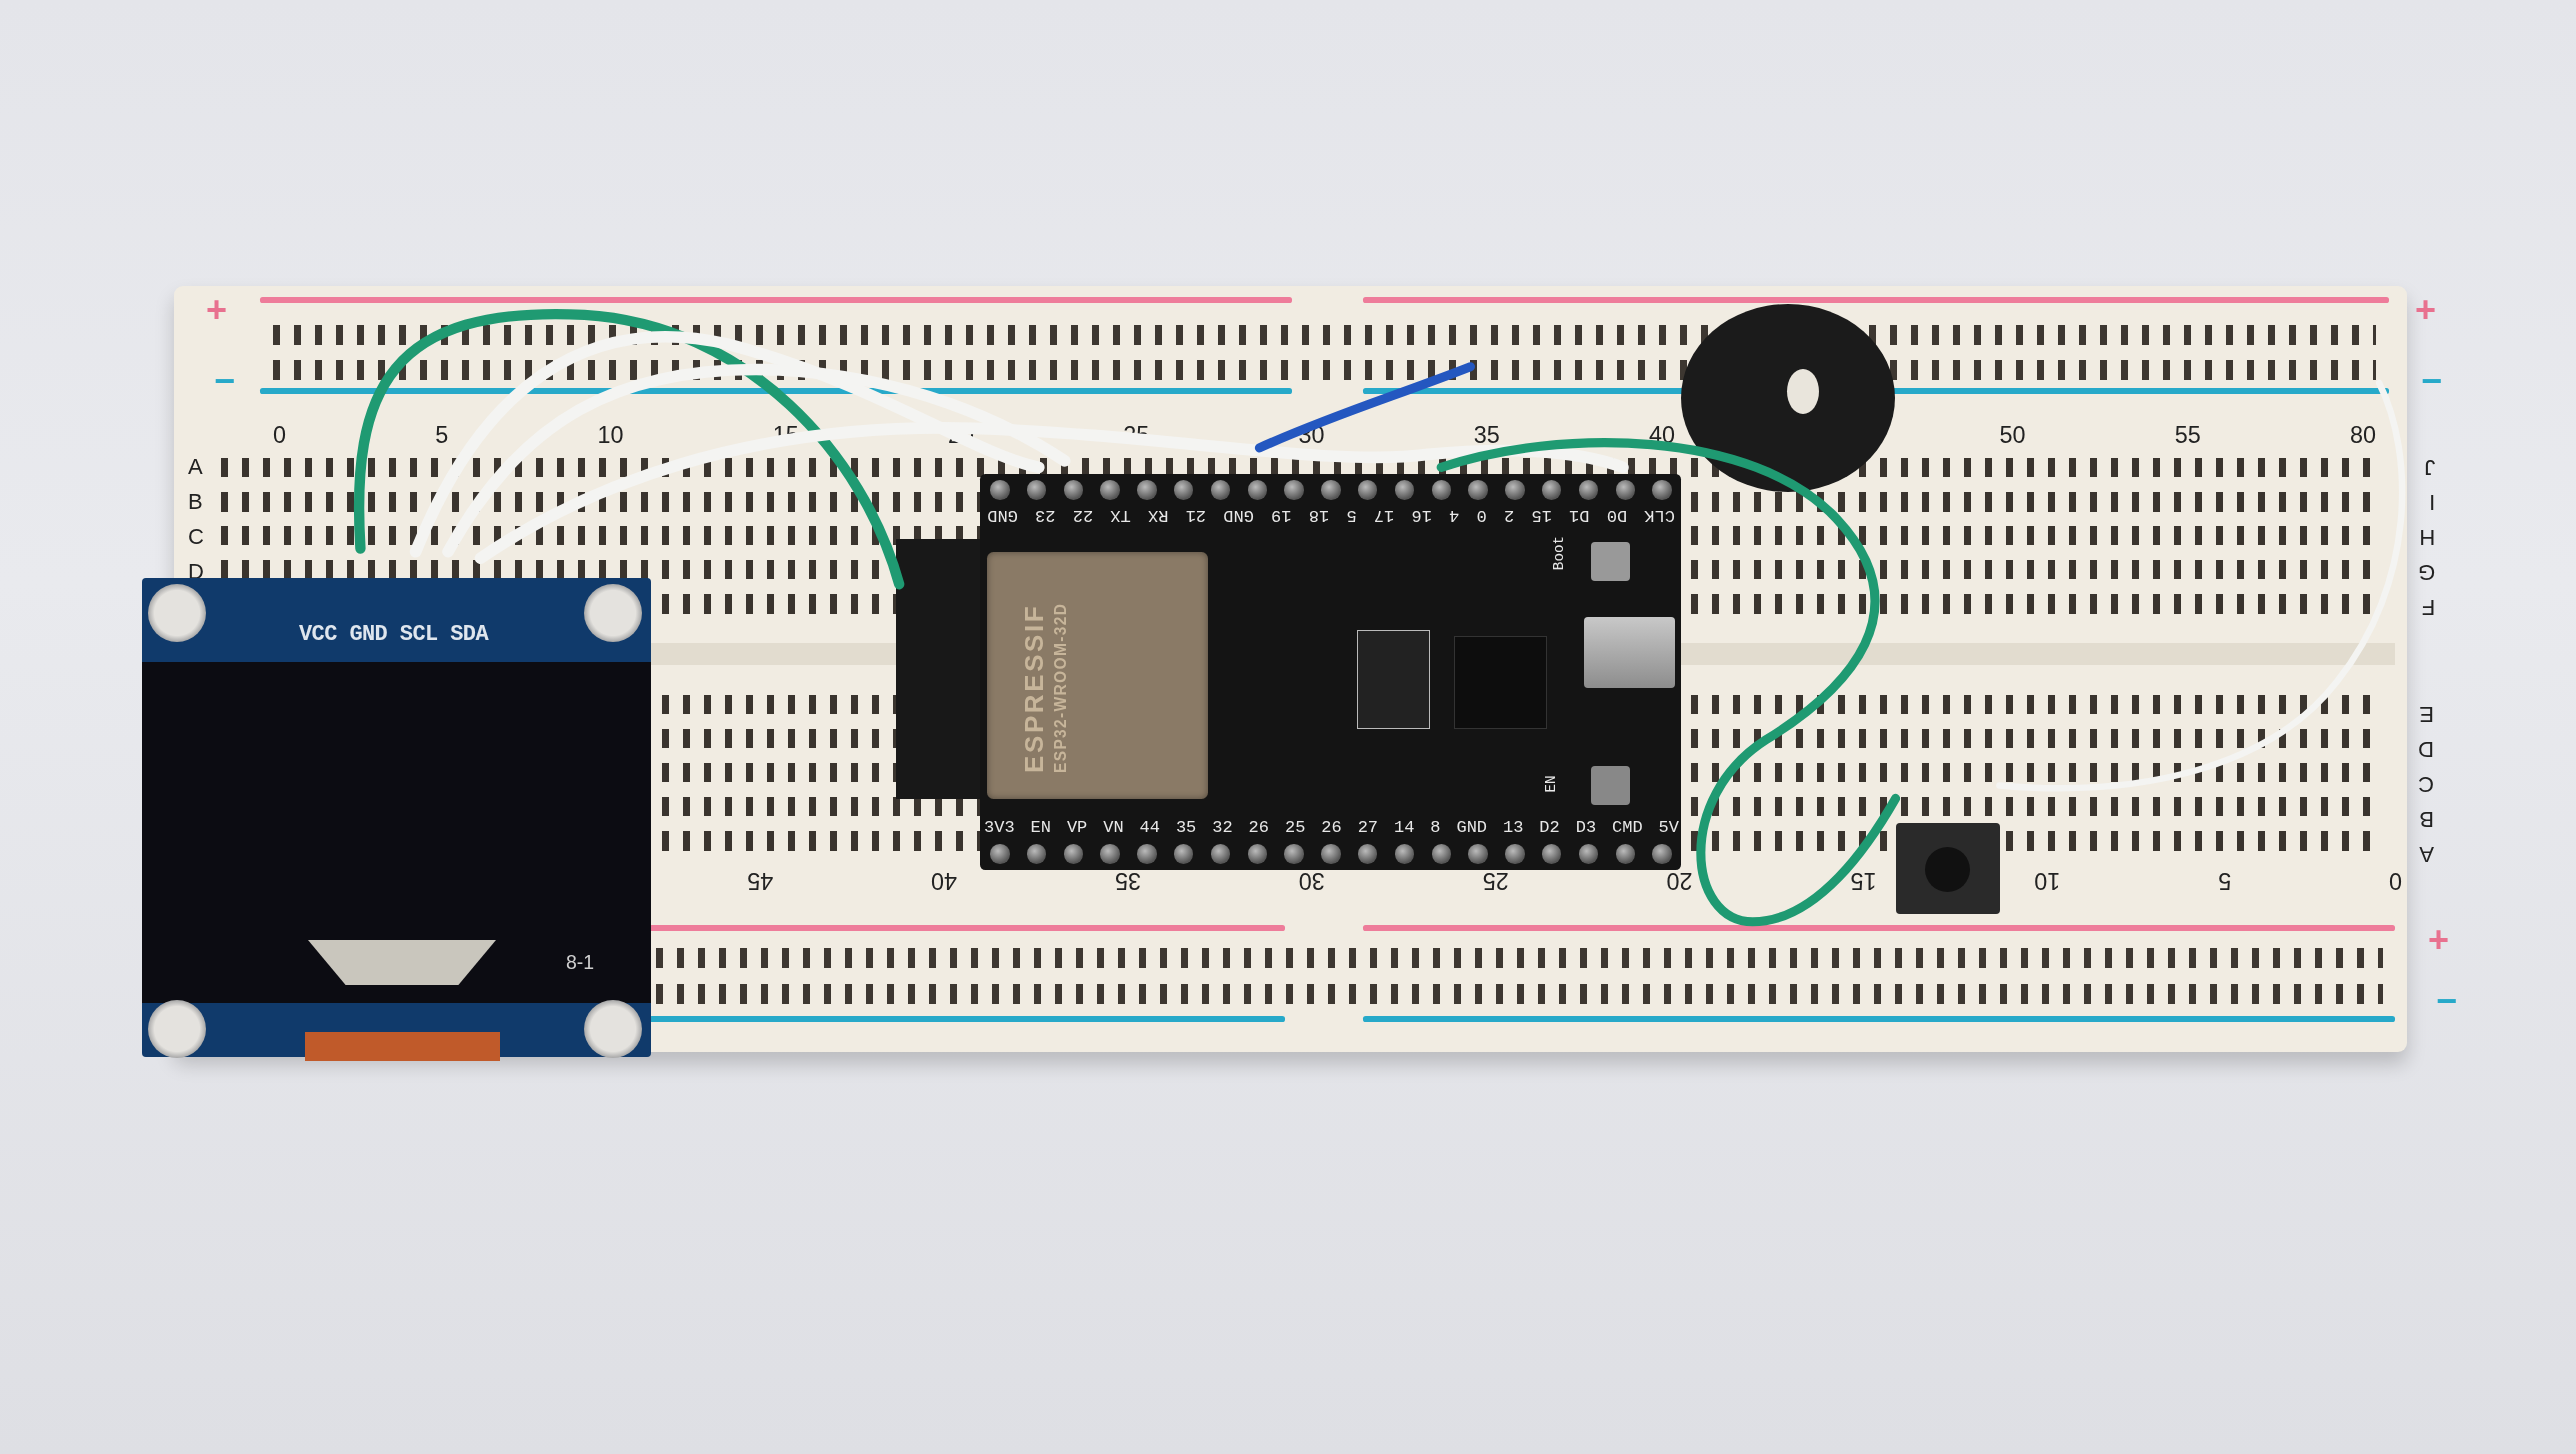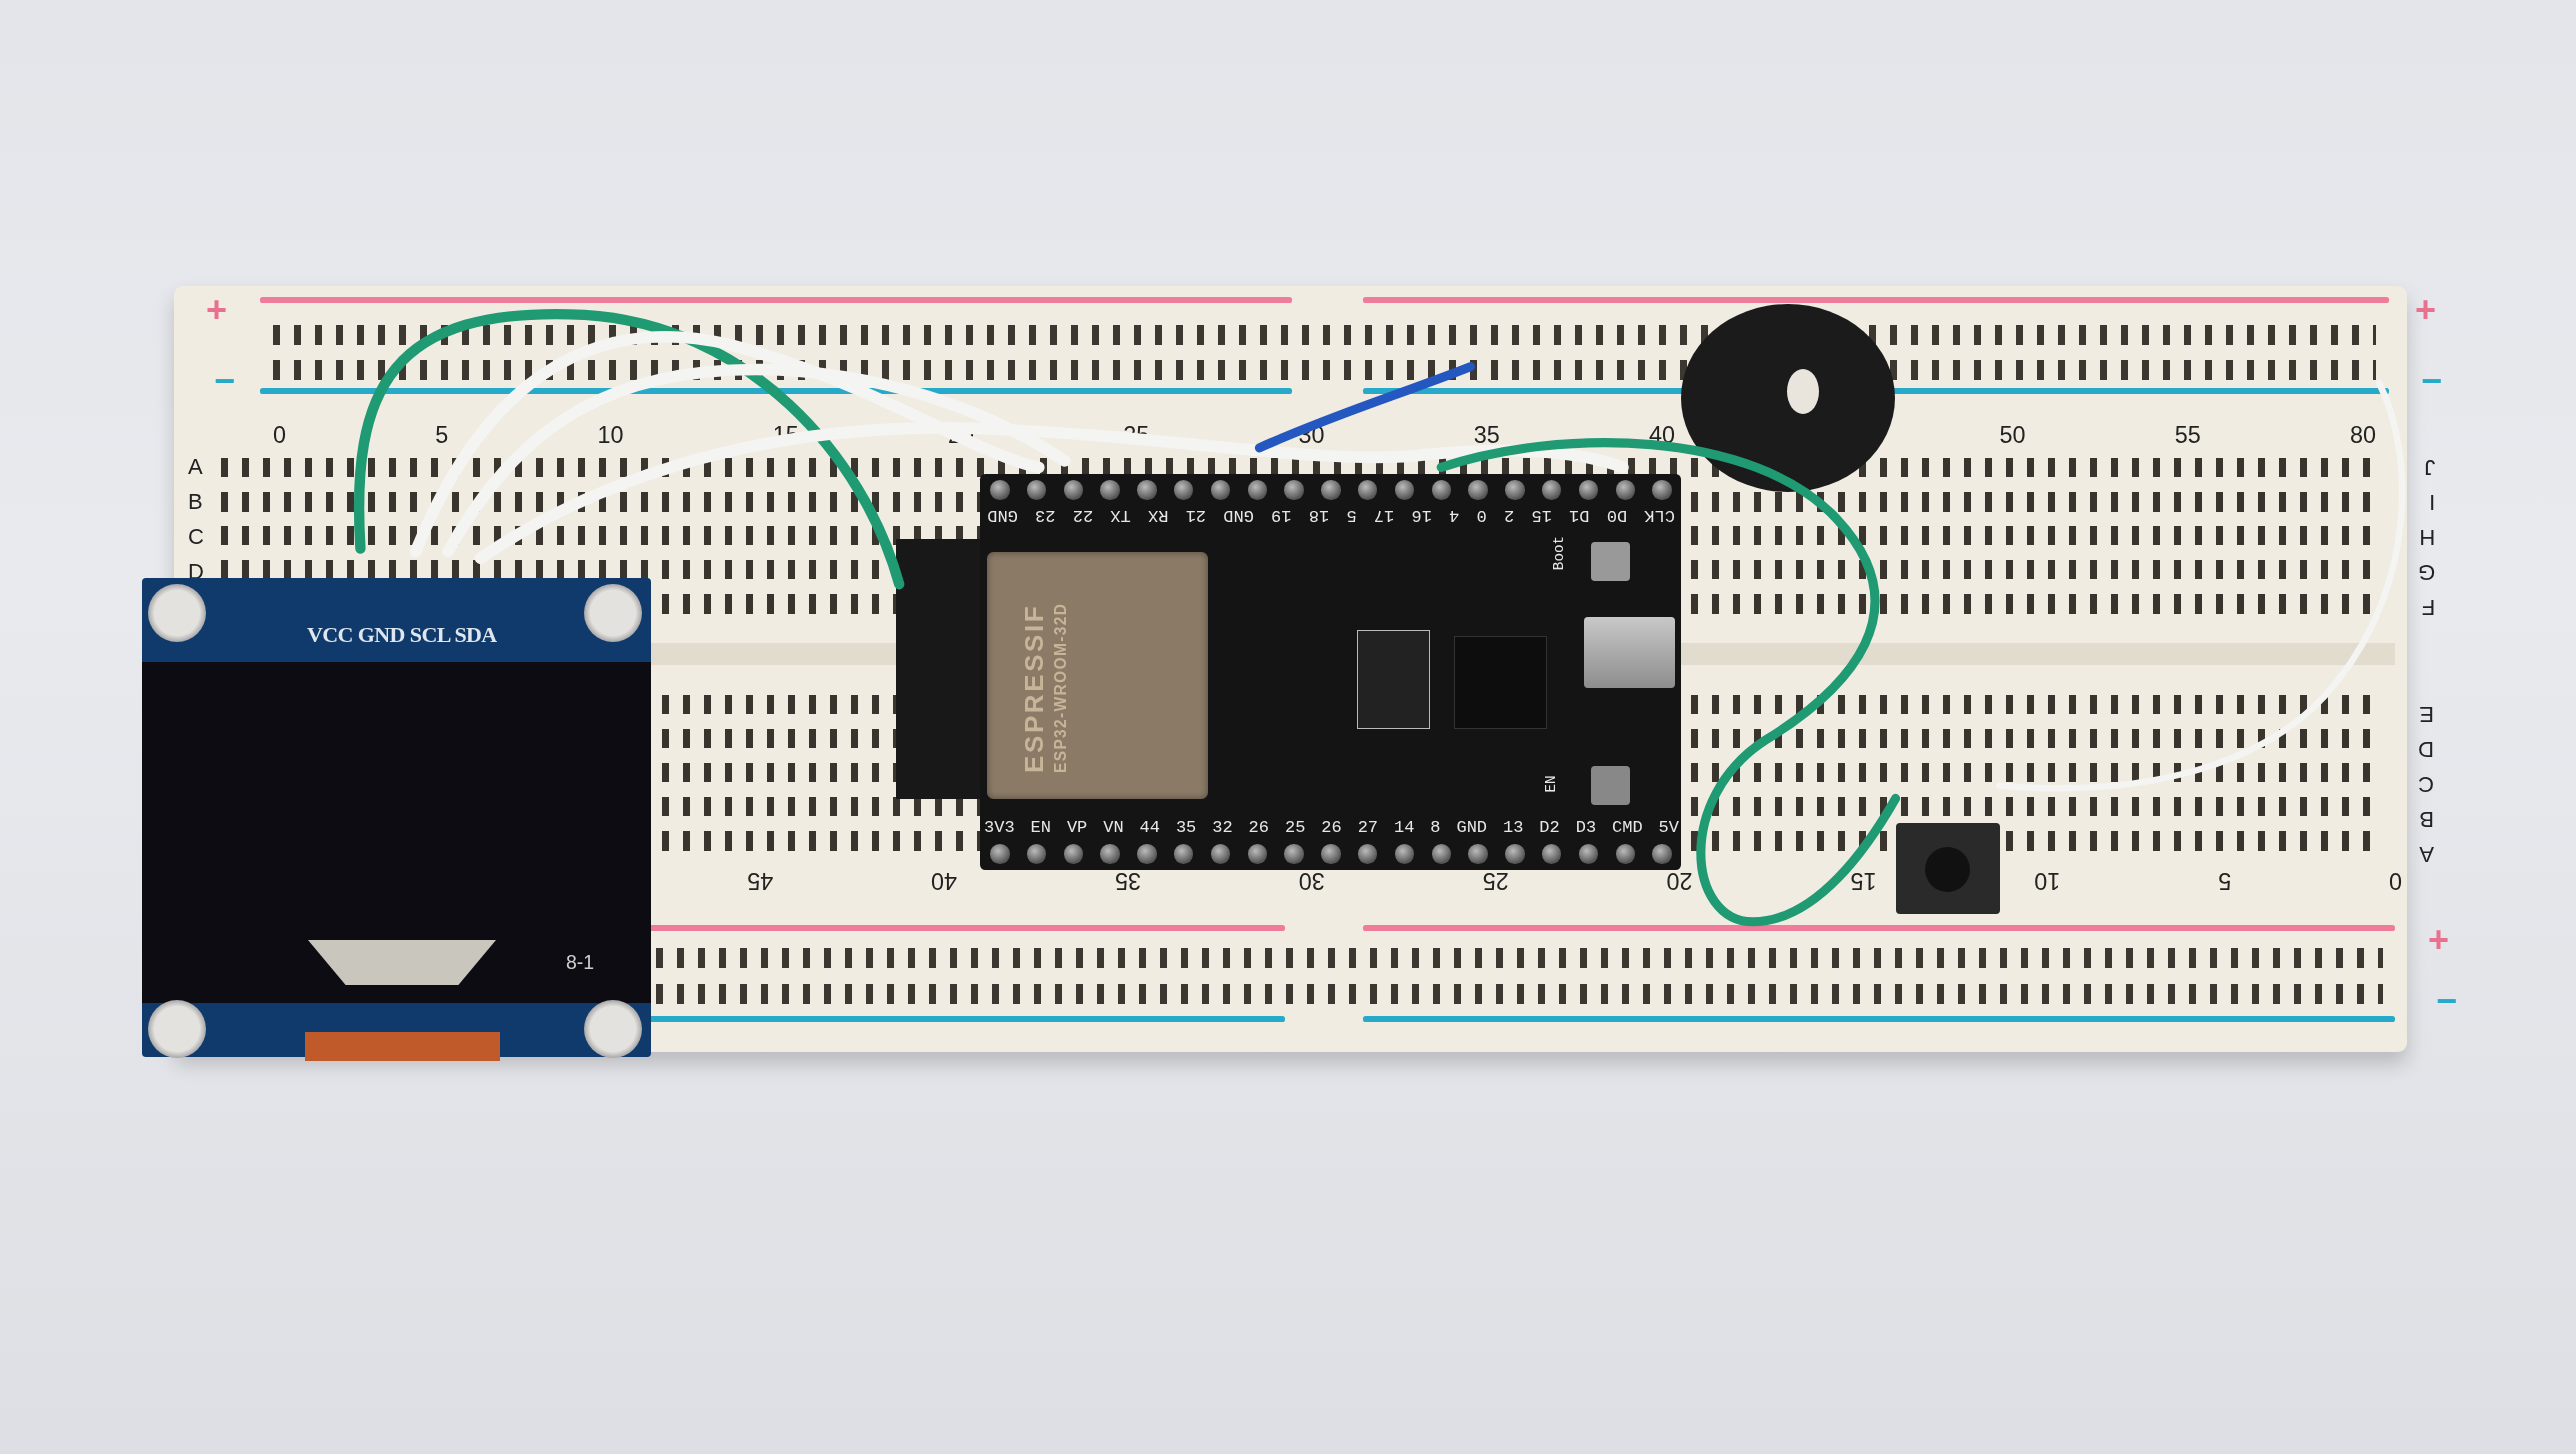--- a/index.html
+++ b/index.html
@@ -230,21 +230,21 @@
 <div class="abs pinlab" style="left:1542px;top:545px;transform:rotate(-90deg);font-size:14.3px;">Boot</div>
 <div class="abs" style="left:1591px;top:766px;width:39px;height:39px;background:#888;border-radius:3.9px;"></div>
 <div class="abs pinlab" style="left:1542px;top:776px;transform:rotate(-90deg);font-size:14.3px;">EN</div>
 
 <div id="oled" class="abs"></div>
 <div id="screen" class="abs"></div>
 <div class="abs mount" style="left:148px;top:584px;"></div>
 <div class="abs mount" style="left:584px;top:584px;"></div>
 <div class="abs mount" style="left:148px;top:1000px;"></div>
 <div class="abs mount" style="left:584px;top:1000px;"></div>
-<div id="oledlbl" class="abs" style="left:307px;top:622px;">VCC GND SCL SDA</div>
+<div id="oledlbl" class="abs" style="left:299px;top:622px;font-family:Liberation Mono, monospace;">VCC GND SCL SDA</div>
 <div class="abs" style="left:308px;top:940px;width:188px;height:45px;background:#c9c6bd;clip-path:polygon(0 0,100% 0,80% 100%,20% 100%);"></div>
 <div id="flex" class="abs"></div>
 <div class="abs" style="left:566px;top:951px;color:#cfcfcf;font-size:19.5px;">8-1</div>
 
 <div id="btn" class="abs"></div>
 <div id="btncap" class="abs"></div>
 
 <svg class="abs" style="left:0;top:0;" width="2576" height="1454" viewBox="0 0 3968 2240">
   <path d="M555 845 C 540 600, 600 470, 900 485 C 1150 500, 1330 700, 1385 900" stroke="#1f9a72" stroke-width="16" fill="none" stroke-linecap="round"></path>
   <path d="M640 850 C 740 600, 900 480, 1120 530 C 1350 590, 1500 700, 1600 720" stroke="#f4f4f2" stroke-width="18" fill="none" stroke-linecap="round"></path>

